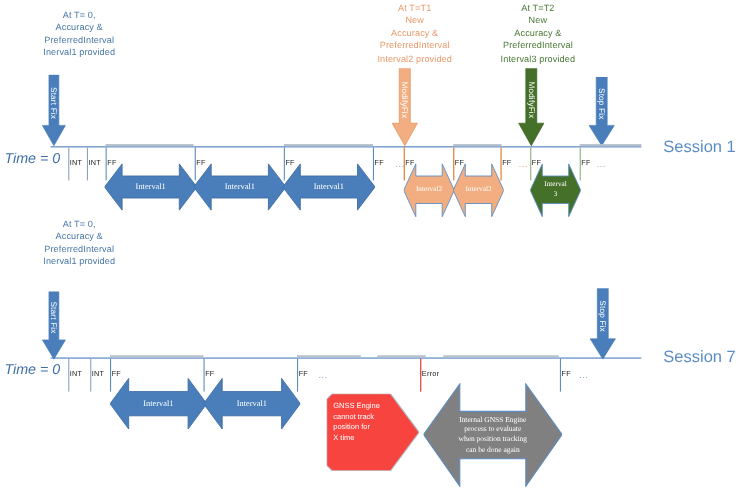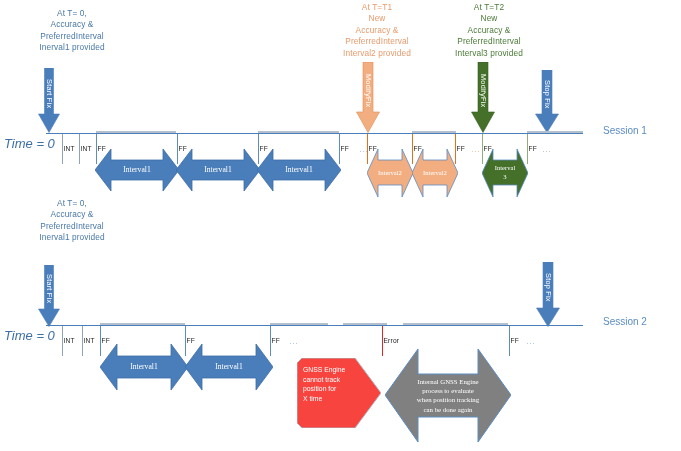--- a/index.html
+++ b/index.html
@@ -28,21 +28,21 @@
   .note.orange { color: #e89a6c; }
   .note.green  { color: #4a7a36; }
 
   .timezero {
     font-size: 13px;
     color: #3e6fa8;
     white-space: nowrap;
     font-style: italic;
   }
   .session-label {
-    font-size: 10px;
+    font-size: 15px;
     color: #5b8cc4;
     white-space: nowrap;
   }
 
   
   .axis {
     height: 0;
     border-top: 1.6px solid #4a7ebb;
   }
   .axis-grey {
@@ -282,21 +282,21 @@
   </div>
 
   <div class="abs axis" style="left:46px; top:325px; width:537px;"></div>
   <div class="abs axis-grey" style="left:100px; top:323px; width:85px;"></div>
   <div class="abs axis-grey" style="left:270px; top:323px; width:58px;"></div>
   <div class="abs axis-grey" style="left:343px; top:323px; width:44px;"></div>
   <div class="abs axis-grey" style="left:403px; top:323px; width:105px;"></div>
 
   <div class="abs timezero" style="left:4px; top:328px;">Time = 0</div>
 
-  <div class="abs session-label" style="left:603px; top:316px;">Session 2</div>
+  <div class="abs session-label" style="left:603px; top:316px;">Session 7</div>
 
   <div class="abs" id="s2ticks" style="left:0; top:325px; width:681px; height:50px;">
       <div class="abs tick t-grey" style="left: 62px; top: 1px; height: 30px;"></div>
       <div class="abs ticklabel" style="left: 63.5px; top: 12px;">INT</div>
       <div class="abs tick t-grey" style="left: 82px; top: 1px; height: 30px;"></div>
       <div class="abs ticklabel" style="left: 83.5px; top: 12px;">INT</div>
       <div class="abs tick t-blue" style="left: 100px; top: 1px; height: 30px;"></div>
       <div class="abs ticklabel" style="left: 101.5px; top: 12px;">FF</div>
       <div class="abs tick t-blue" style="left: 185px; top: 1px; height: 30px;"></div>
       <div class="abs ticklabel" style="left: 186.5px; top: 12px;">FF</div>

